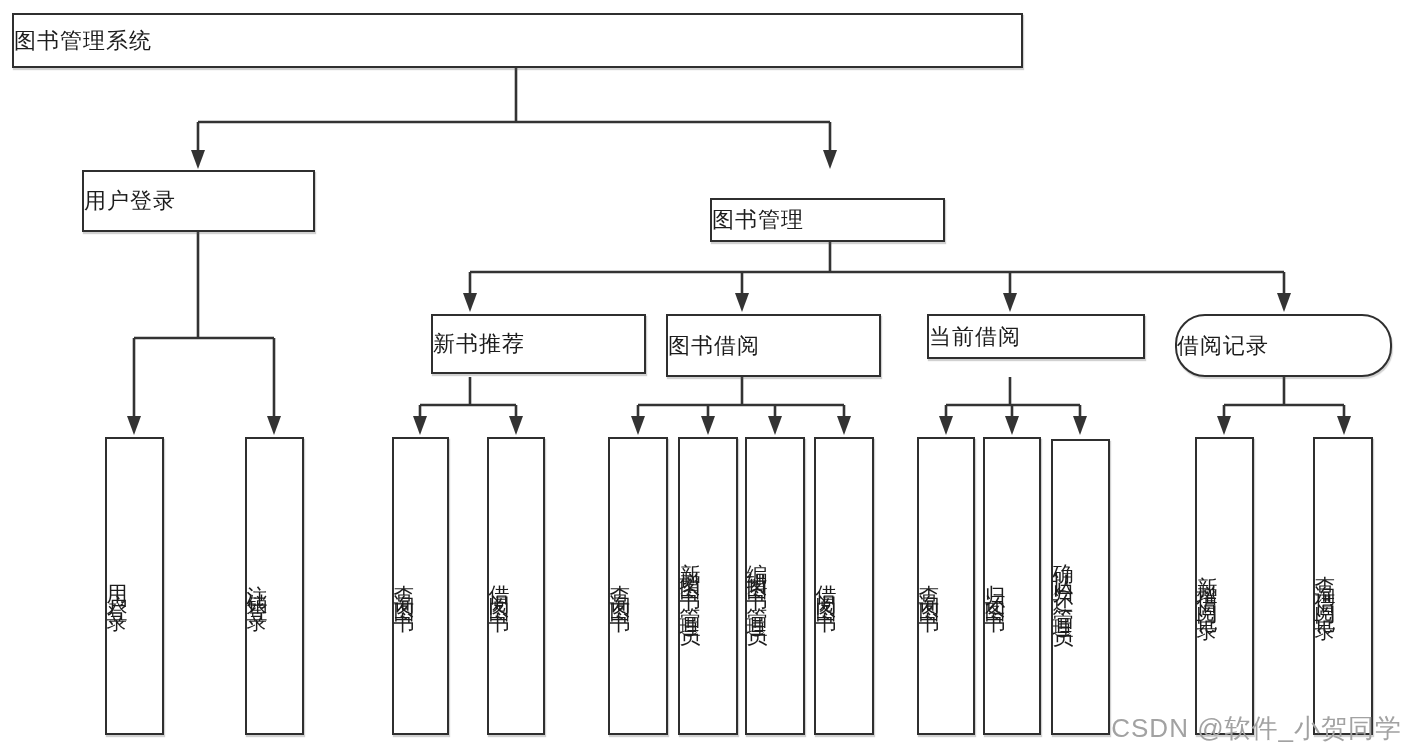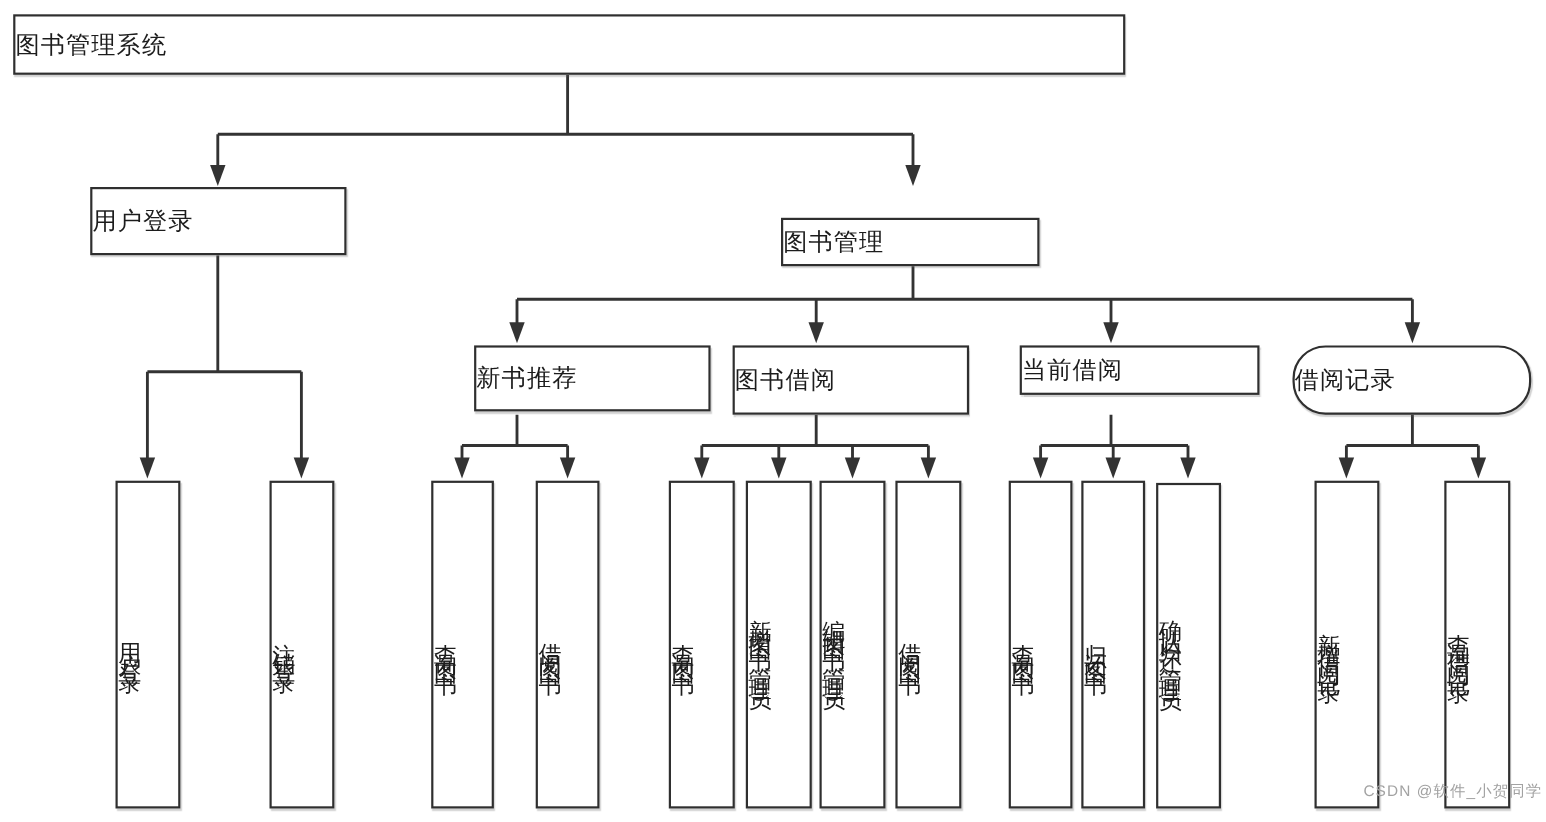--- a/index.html
+++ b/index.html
@@ -40,21 +40,21 @@
   .l-bw2{left:678px;width:60px;}
   .l-bw3{left:745px;width:60px;}
   .l-bw4{left:814px;width:60px;}
   .l-cu1{left:917px;width:58px;}
   .l-cu2{left:983px;width:58px;}
   .l-cu3{left:1051px;width:59px;top:439px;height:296px;}
   .l-re1{left:1195px;width:59px;}
   .l-re2{left:1313px;width:60px;}
   .watermark{
     position:absolute;right:3px;top:711px;z-index:5;
-    font-size:14px;letter-spacing:1px;color:#a2a2a2;white-space:nowrap;
+    font-size:26px;letter-spacing:1px;color:#a2a2a2;white-space:nowrap;
   }
 </style>
 </head>
 <body>
 
 <div class="stage">
 
   <svg class="wires" width="1405" height="747" viewBox="0 0 1405 747">
 
     <g stroke="#333333" stroke-width="2.6" fill="none">

